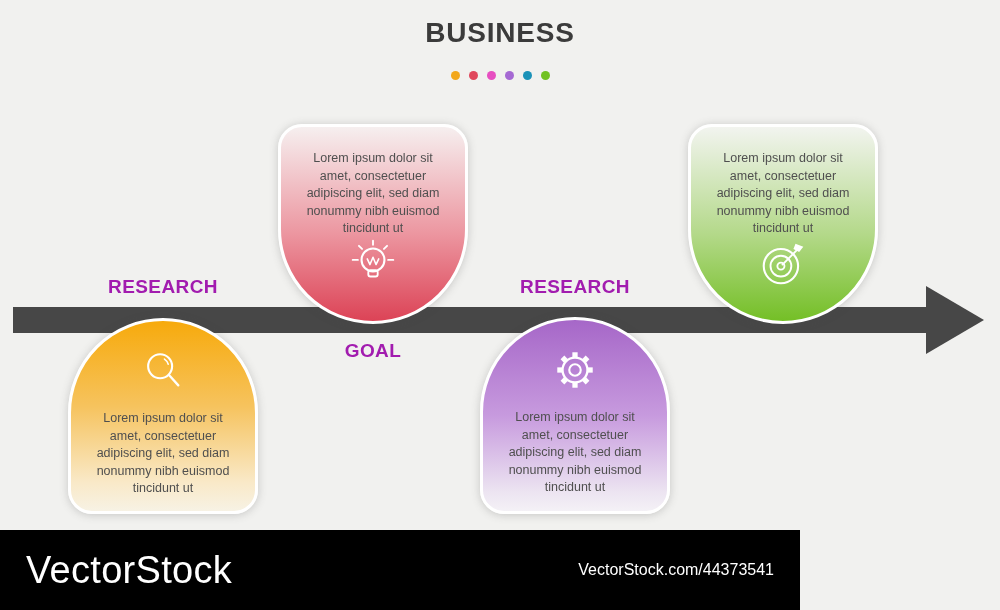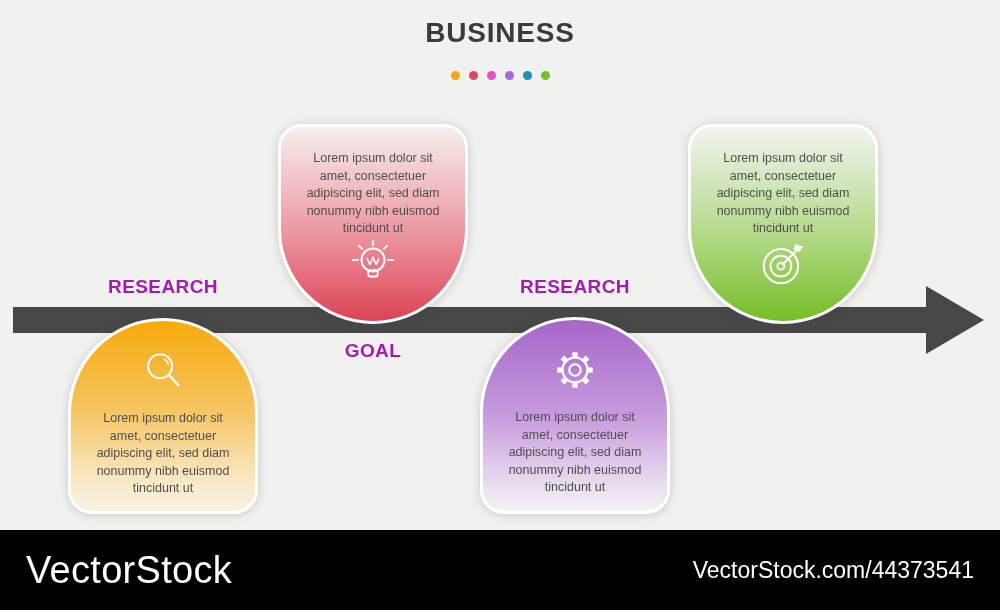--- a/index.html
+++ b/index.html
@@ -79,27 +79,27 @@
     font-size:19px; font-weight:bold; color:#a21caf;
     letter-spacing:0.4px; z-index:3;
   }
   .label-research { left:68px;  top:276px; }
   .label-idea     { left:278px; top:340px; }
   .label-process  { left:480px; top:276px; }
   .label-goal     { left:688px; top:340px; }
 
   
   .watermark-bar {
-    position:absolute; left:0; top:530px; width:1000px; height:80px;
+    position:absolute; left:0; top:530px; width:800px; height:80px;
     background:#000000; color:#ffffff;
     display:flex; align-items:center; justify-content:space-between;
     padding:0 26px;
   }
   .wm-logo { font-size:38px; letter-spacing:0.3px; }
-  .wm-url  { font-size:23px; }
+  .wm-url  { font-size:16px; }
 </style>
 </head>
 <body>
 
 <div class="canvas">
 
   <div class="title">
     <div>BUSINESS</div>
   </div>
   <div class="dots-row">

